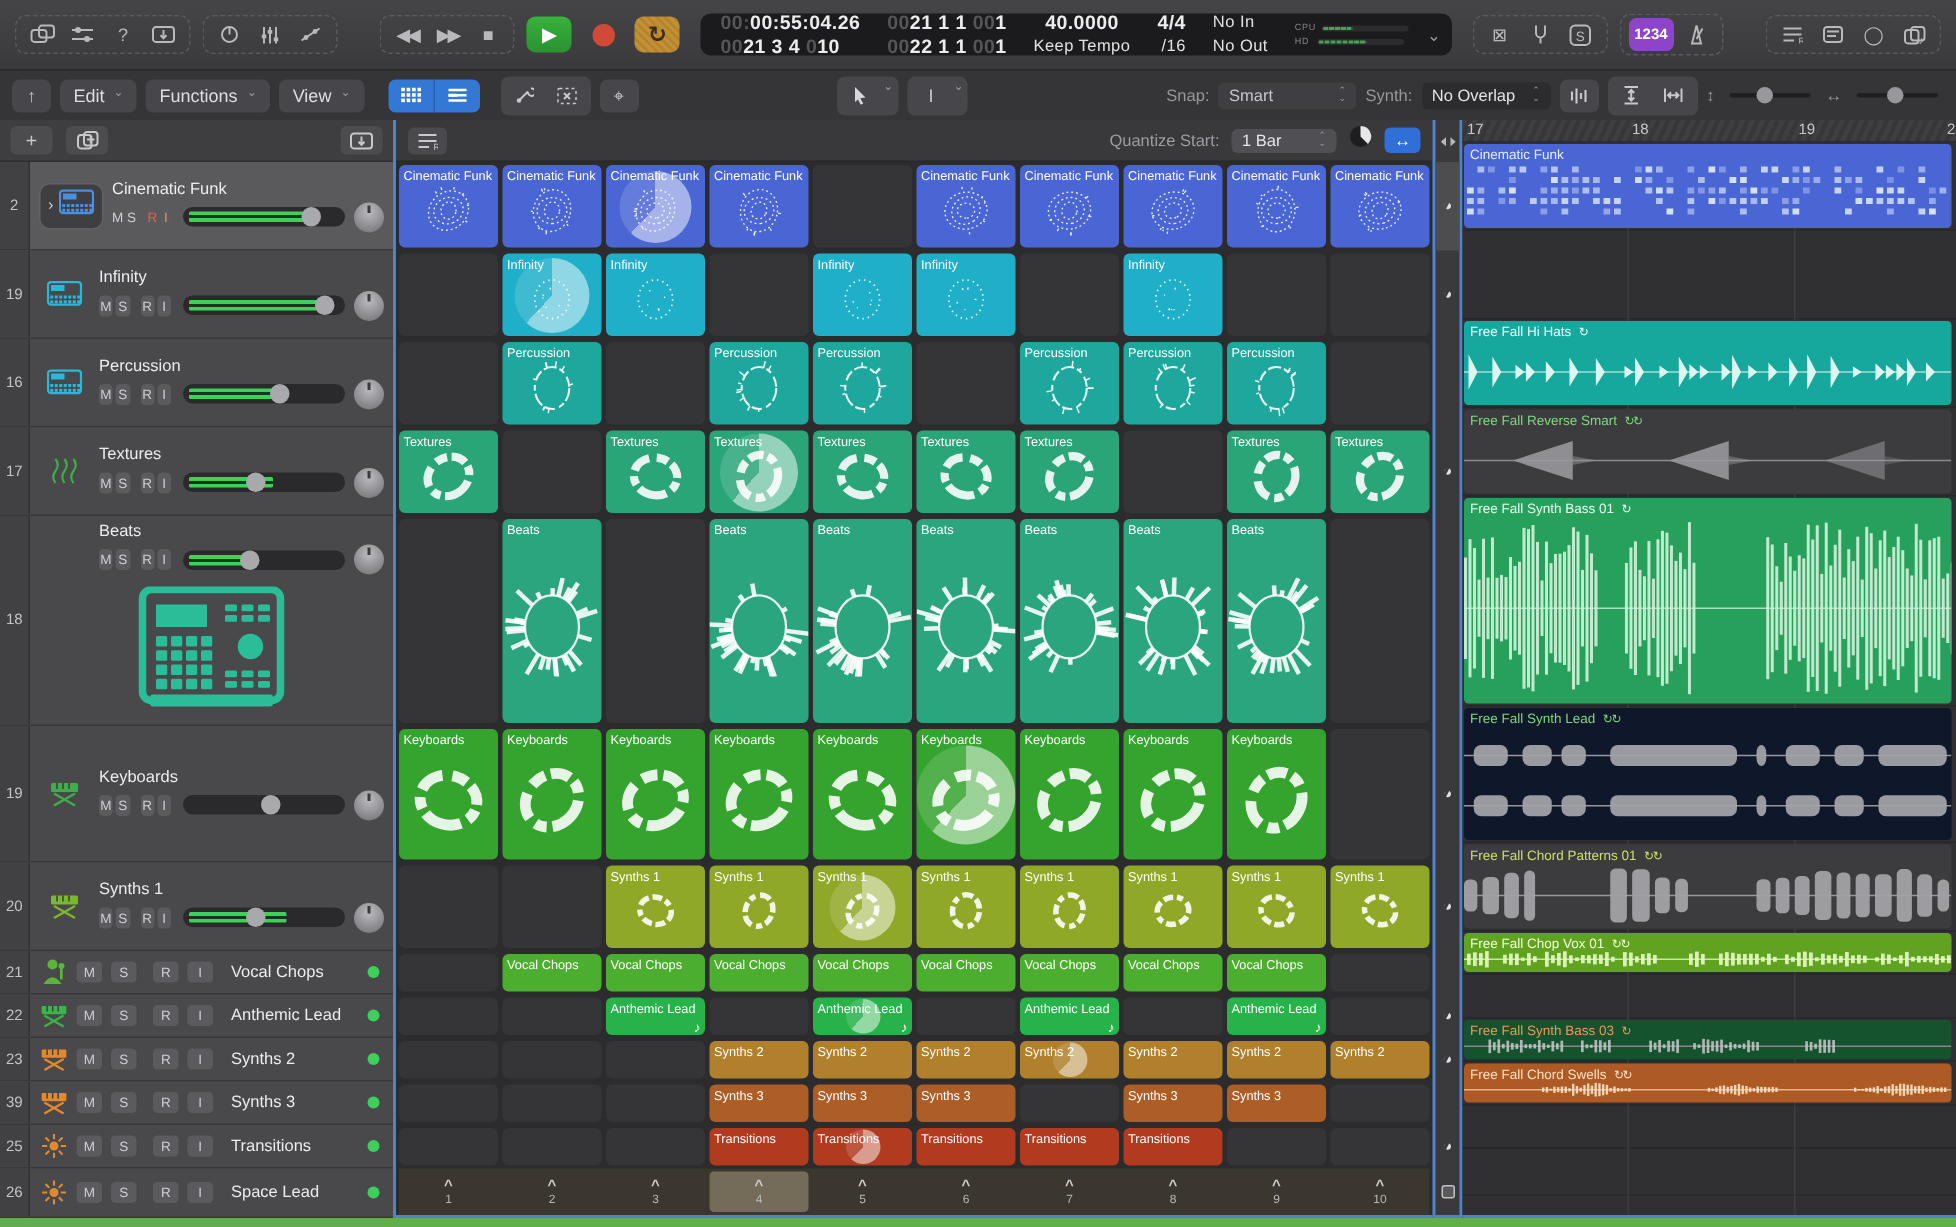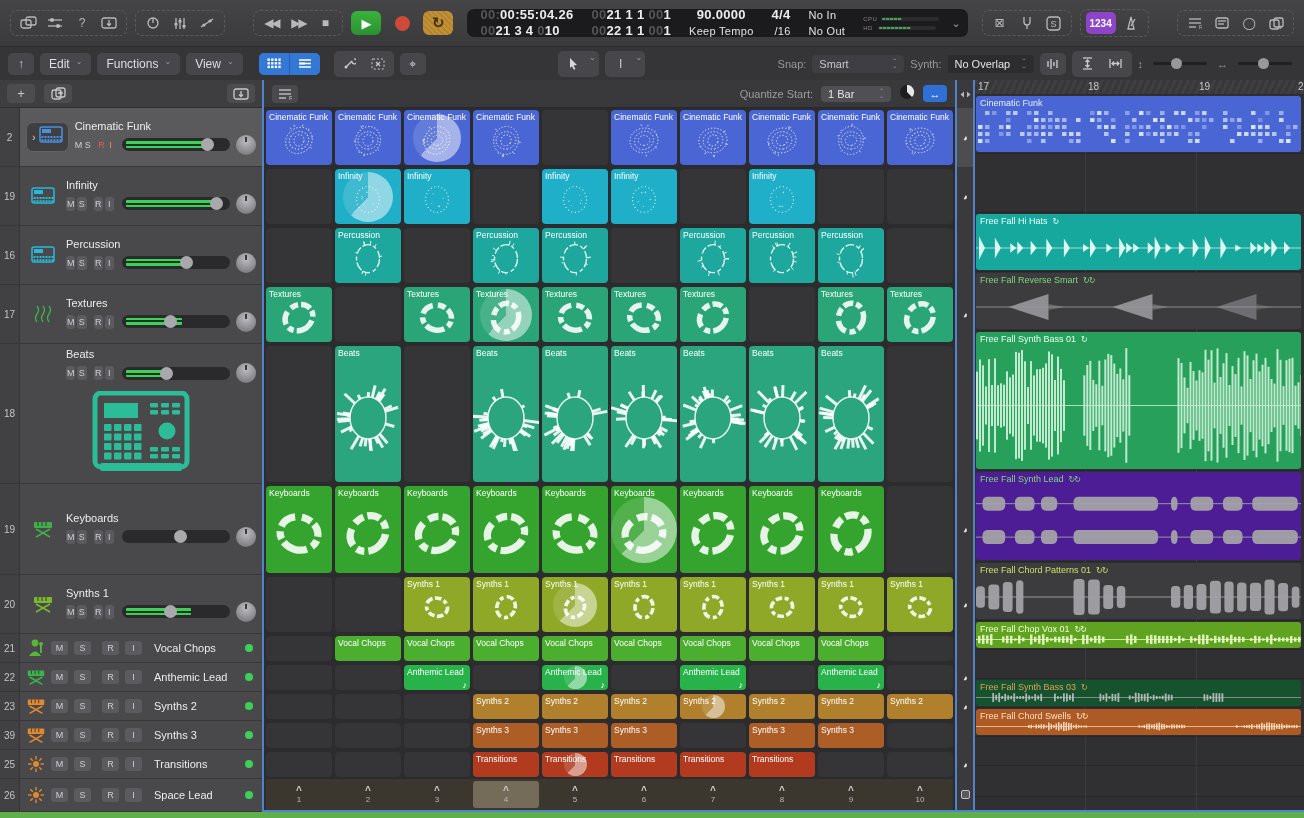--- a/index.html
+++ b/index.html
@@ -181,21 +181,21 @@
     <div id="lcd">
         <div class="lcell">
           <div class="lrow"><span class="dim">00:</span><span>00:55:04.26</span></div>
           <div class="lrow"><span class="dim">00</span><span>21 3 4 </span><span class="dim">0</span><span>10</span></div>
         </div>
         <div class="lcell">
           <div class="lrow"><span class="dim">00</span><span>21 1 1 </span><span class="dim">00</span><span>1</span></div>
           <div class="lrow"><span class="dim">00</span><span>22 1 1 </span><span class="dim">00</span><span>1</span></div>
         </div>
         <div class="lcell" style="align-items:center">
-          <div class="lrow">90.0000</div>
+          <div class="lrow">40.0000</div>
           <div class="lrow sm">Keep Tempo</div>
         </div>
         <div class="lcell right" style="align-items:flex-end">
           <div class="lrow">4/4</div>
           <div class="lrow sm">/16</div>
         </div>
         <div class="lcell">
           <div class="lrow sm">No In</div>
           <div class="lrow sm">No Out</div>
         </div>
@@ -2051,21 +2051,21 @@
               <rect x="303.5" y="27.8" width="2" height="91.4" fill="rgba(205,240,215,0.92)"></rect>
               <rect x="306.5" y="54.2" width="2" height="38.7" fill="rgba(205,240,215,0.92)"></rect>
               <rect x="309.5" y="28.2" width="2" height="90.6" fill="rgba(205,240,215,0.92)"></rect>
               <rect x="312.5" y="26.8" width="2" height="93.4" fill="rgba(205,240,215,0.92)"></rect>
               <rect x="315.5" y="25.8" width="2" height="95.4" fill="rgba(205,240,215,0.92)"></rect>
               <rect x="318.5" y="53.7" width="2" height="39.5" fill="rgba(205,240,215,0.92)"></rect>
               <rect x="321.5" y="50.3" width="2" height="46.4" fill="rgba(205,240,215,0.92)"></rect>
               <rect x="324.5" y="42.9" width="2" height="61.2" fill="rgba(205,240,215,0.92)"></rect>
             </svg>
           </div>
-          <div class="region" style="top:377px;height:88px;background:#4c1d95">
+          <div class="region" style="top:377px;height:88px;background:#0f172a">
             <div class="rlabel" style="color:#7ed87e">
               <span>Free Fall Synth Lead</span>
               <span class="rloops">↻↻</span>
             </div>
             <svg width="325" height="88">
               <line x1="0" y1="31.68" x2="325" y2="31.68" stroke="#98989c" stroke-width="1"></line>
               <rect x="6.5" y="24.7" width="22.7" height="14" rx="5" fill="rgba(162,162,166,0.95)"></rect>
               <rect x="39.0" y="24.7" width="19.5" height="14" rx="5" fill="rgba(162,162,166,0.95)"></rect>
               <rect x="65.0" y="24.7" width="16.2" height="14" rx="5" fill="rgba(162,162,166,0.95)"></rect>
               <rect x="97.5" y="24.7" width="84.5" height="14" rx="5" fill="rgba(162,162,166,0.95)"></rect>

